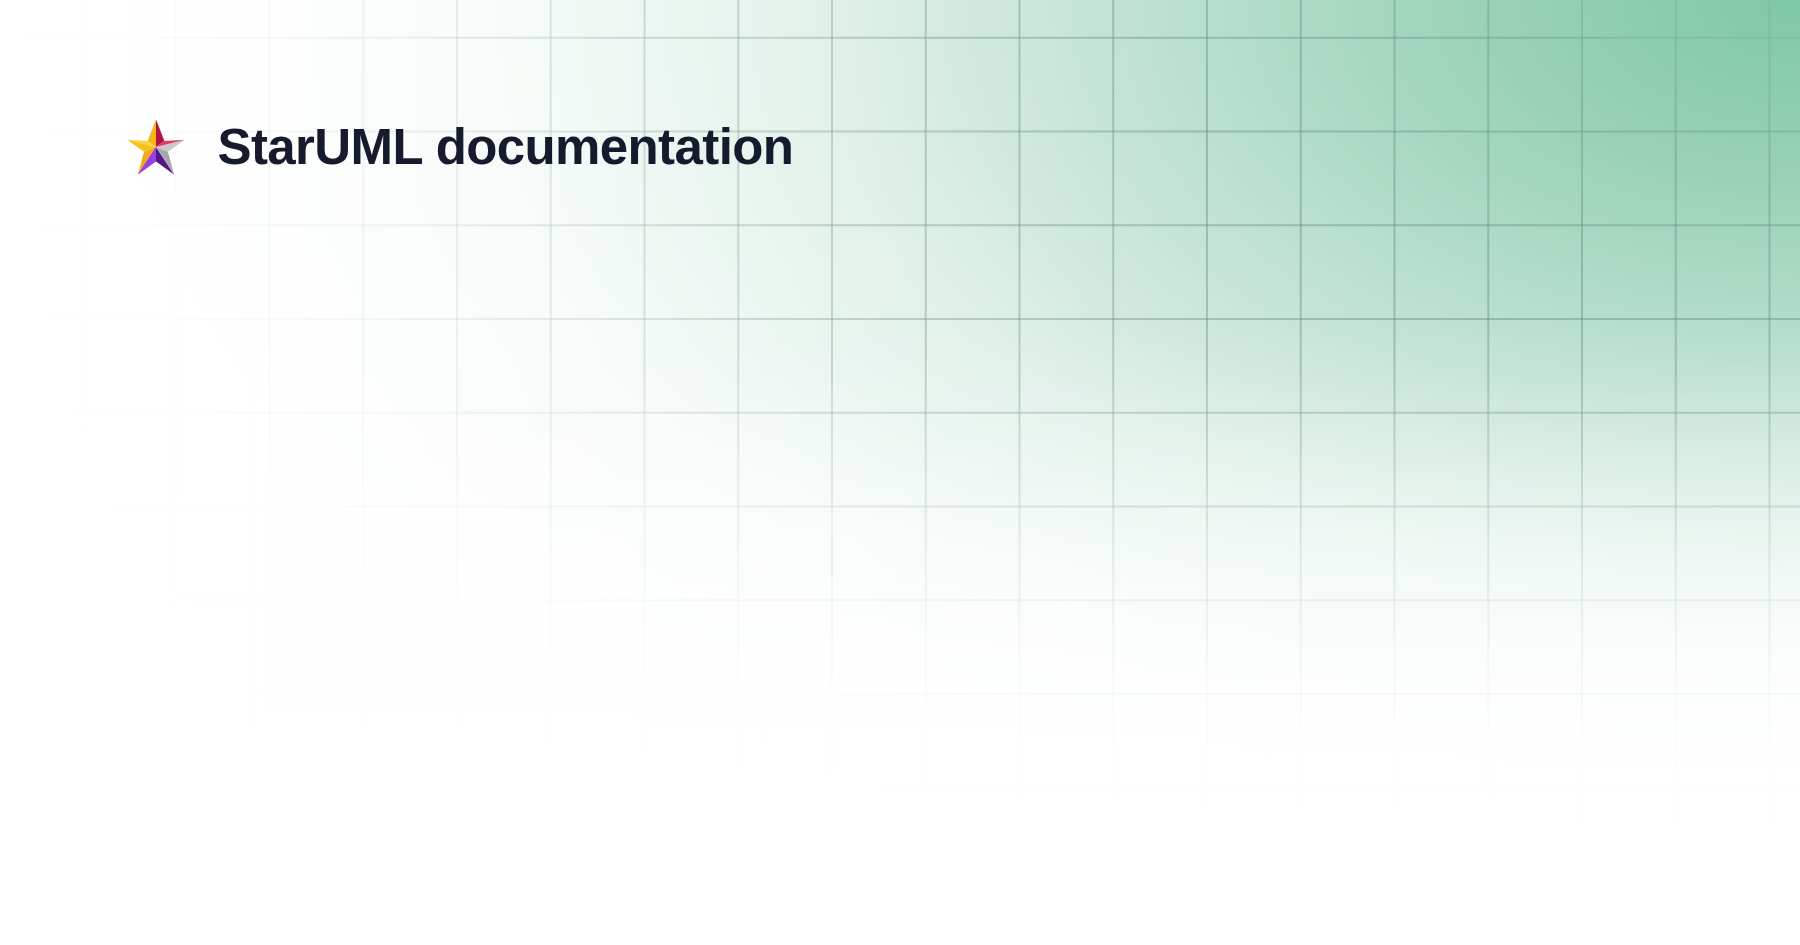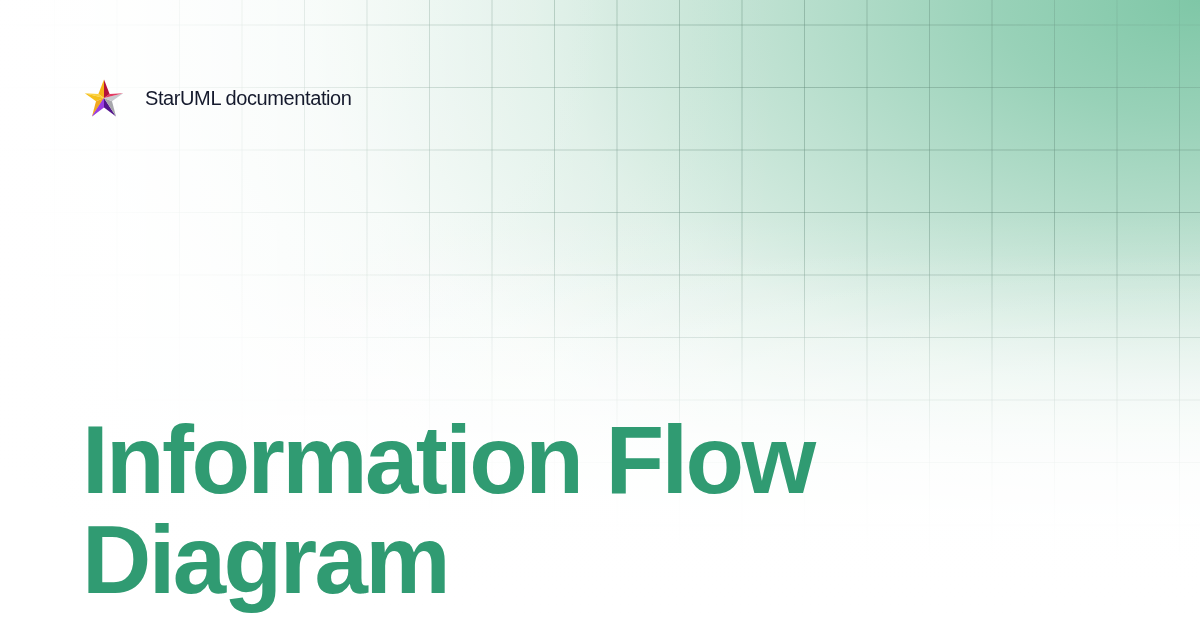--- a/index.html
+++ b/index.html
@@ -122,22 +122,22 @@
     align-items: center;
     gap: 21px;
   }
   .brand-logo {
     width: 40px;
     height: 40px;
     display: block;
     flex: 0 0 auto;
   }
   .brand-title {
-    font-size: 20px;
-    font-weight: 400;
+    font-size: 34px;
+    font-weight: 700;
     letter-spacing: -0.4px;
     color: #151a2d;
     white-space: nowrap;
     line-height: 1;
   }
 
   .page-title {
     position: absolute;
     left: 82px;
     top: 346px;
@@ -182,17 +182,15 @@
           <polygon points="50,50 80,96 70,58" fill="#a7a7ac"></polygon>
           <polygon points="50,50 70,58 98,38" fill="#c9c9cf"></polygon>
 
           <polygon points="50,50 98,38 64,40" fill="#e23a62"></polygon>
           <polygon points="50,50 64,40 50,4" fill="#b3123c"></polygon>
         </svg>
       </span>
       <span class="brand-title">StarUML documentation</span>
     </div>
 
-    <h1 class="page-title">Information Flow
-Diagram</h1>
 
   </div>
 </div>
 
 </body></html>

